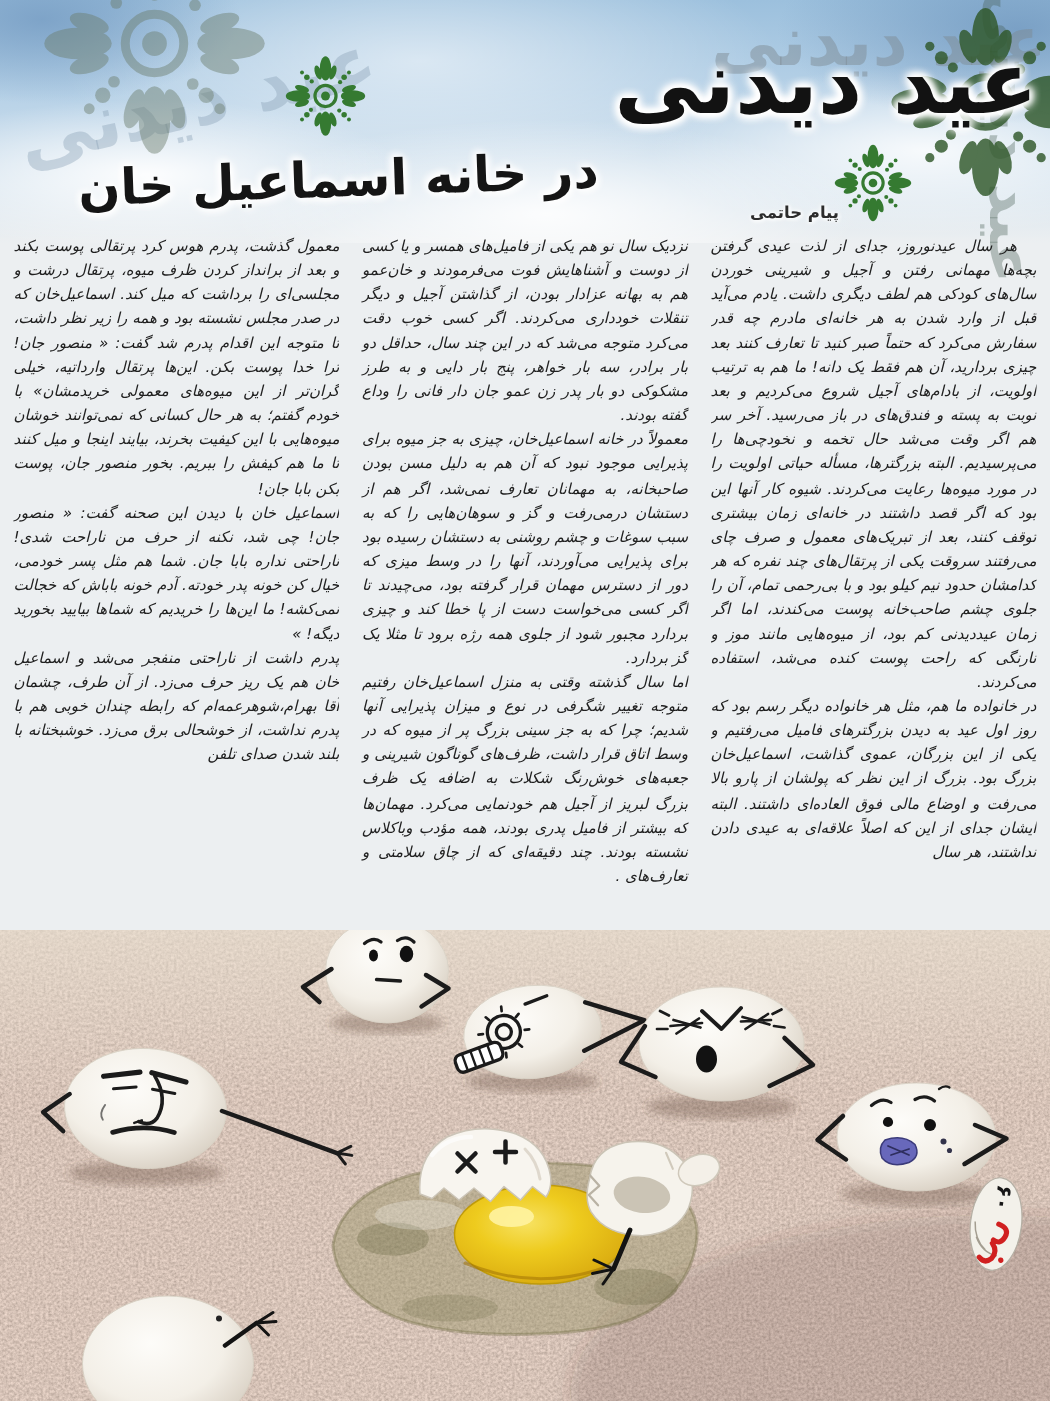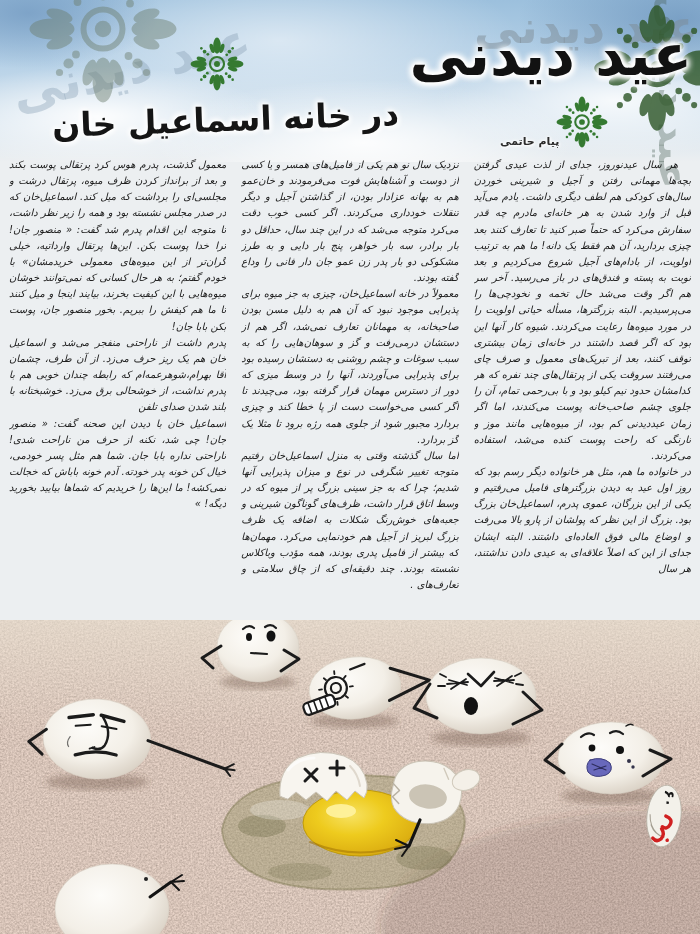--- a/index.html
+++ b/index.html
@@ -71,31 +71,31 @@
     </svg>
 
     <div class="title">عید دیدنی</div>
     <div class="subtitle">در خانه اسماعیل خان</div>
     <div class="author">پیام حاتمی</div>
   </div>
 
   <div class="article">
     <div class="col">
         <p>هر سال عیدنوروز، جدای از لذت عیدی گرفتن بچه‌ها مهمانی رفتن و آجیل و شیرینی خوردن سال‌های کودکی هم لطف دیگری داشت. یادم می‌آید قبل از وارد شدن به هر خانه‌ای مادرم چه قدر سفارش می‌کرد که حتماً صبر کنید تا تعارف کنند بعد چیزی بردارید، آن هم فقط یک دانه! ما هم به ترتیب اولویت، از بادام‌های آجیل شروع می‌کردیم و بعد نوبت به پسته و فندق‌های در باز می‌رسید. آخر سر هم اگر وقت می‌شد حال تخمه و نخودچی‌ها را می‌پرسیدیم. البته بزرگترها، مسأله حیاتی اولویت را در مورد میوه‌ها رعایت می‌کردند. شیوه کار آنها این بود که اگر قصد داشتند در خانه‌ای زمان بیشتری توقف کنند، بعد از تبریک‌های معمول و صرف چای می‌رفتند سروقت یکی از پرتقال‌های چند نفره که هر کدامشان حدود نیم کیلو بود و با بی‌رحمی تمام، آن را جلوی چشم صاحب‌خانه پوست می‌کندند، اما اگر زمان عیددیدنی کم بود، از میوه‌هایی مانند موز و نارنگی که راحت پوست کنده می‌شد، استفاده می‌کردند.</p>
-        <p>در خانواده ما هم، مثل هر خانواده دیگر رسم بود که روز اول عید به دیدن بزرگترهای فامیل می‌رفتیم و یکی از این بزرگان، عموی پدرم، اسماعیل‌خان بزرگ بود. بزرگ از این نظر که پولشان از پارو بالا می‌رفت و اوضاع مالی فوق العاده‌ای داشتند. البته ایشان جدای از این که اصلاً علاقه‌ای به عیدی دادن نداشتند، هر سال</p>
+        <p>در خانواده ما هم، مثل هر خانواده دیگر رسم بود که روز اول عید به دیدن بزرگترهای فامیل می‌رفتیم و یکی از این بزرگان، عموی گذاشت، اسماعیل‌خان بزرگ بود. بزرگ از این نظر که پولشان از پارو بالا می‌رفت و اوضاع مالی فوق العاده‌ای داشتند. البته ایشان جدای از این که اصلاً علاقه‌ای به عیدی دادن نداشتند، هر سال</p>
       </div>
     <div class="col">
         <p>نزدیک سال نو هم یکی از فامیل‌های همسر و یا کسی از دوست و آشناهایش فوت می‌فرمودند و خان‌عمو هم به بهانه عزادار بودن، از گذاشتن آجیل و دیگر تنقلات خودداری می‌کردند. اگر کسی خوب دقت می‌کرد متوجه می‌شد که در این چند سال، حداقل دو بار برادر، سه بار خواهر، پنج بار دایی و به طرز مشکوکی دو بار پدر زن عمو جان دار فانی را وداع گفته بودند.</p>
         <p>معمولاً در خانه اسماعیل‌خان، چیزی به جز میوه برای پذیرایی موجود نبود که آن هم به دلیل مسن بودن صاحبخانه، به مهمانان تعارف نمی‌شد، اگر هم از دستشان درمی‌رفت و گز و سوهان‌هایی را که به سبب سوغات و چشم روشنی به دستشان رسیده بود برای پذیرایی می‌آوردند، آنها را در وسط میزی که دور از دسترس مهمان قرار گرفته بود، می‌چیدند تا اگر کسی می‌خواست دست از پا خطا کند و چیزی بردارد مجبور شود از جلوی همه رژه برود تا مثلا یک گز بردارد.</p>
         <p>اما سال گذشته وقتی به منزل اسماعیل‌خان رفتیم متوجه تغییر شگرفی در نوع و میزان پذیرایی آنها شدیم؛ چرا که به جز سینی بزرگ پر از میوه که در وسط اتاق قرار داشت، ظرف‌های گوناگون شیرینی و جعبه‌های خوش‌رنگ شکلات به اضافه یک ظرف بزرگ لبریز از آجیل هم خودنمایی می‌کرد. مهمان‌ها که بیشتر از فامیل پدری بودند، همه مؤدب وباکلاس نشسته بودند. چند دقیقه‌ای که از چاق سلامتی و تعارف‌های .</p>
       </div>
     <div class="col">
         <p>معمول گذشت، پدرم هوس کرد پرتقالی پوست بکند و بعد از برانداز کردن ظرف میوه، پرتقال درشت و مجلسی‌ای را برداشت که میل کند. اسماعیل‌خان که در صدر مجلس نشسته بود و همه را زیر نظر داشت، تا متوجه این اقدام پدرم شد گفت: « منصور جان! ترا خدا پوست بکن. این‌ها پرتقال وارداتیه، خیلی گران‌تر از این میوه‌های معمولی خریدمشان» با خودم گفتم؛ به هر حال کسانی که نمی‌توانند خوشان میوه‌هایی با این کیفیت بخرند، بیایند اینجا و میل کنند تا ما هم کیفش را ببریم. بخور منصور جان، پوست بکن بابا جان!</p>
+        <p>اسماعیل خان با دیدن این صحنه گفت: « منصور جان! چی شد، نکنه از حرف من ناراحت شدی! ناراحتی نداره بابا جان. شما هم مثل پسر خودمی، خیال کن خونه پدر خودته. آدم خونه باباش که خجالت نمی‌کشه! ما این‌ها را خریدیم که شماها بیایید بخورید دیگه! »</p>
         <p>پدرم داشت از ناراحتی منفجر می‌شد و اسماعیل خان هم یک ریز حرف می‌زد. از آن طرف، چشمان آقا بهرام،شوهرعمه‌ام که رابطه چندان خوبی هم با پدرم نداشت، از خوشحالی برق می‌زد. خوشبختانه با بلند شدن صدای تلفن</p>
-        <p>اسماعیل خان با دیدن این صحنه گفت: « منصور جان! چی شد، نکنه از حرف من ناراحت شدی! ناراحتی نداره بابا جان. شما هم مثل پسر خودمی، خیال کن خونه پدر خودته. آدم خونه باباش که خجالت نمی‌کشه! ما این‌ها را خریدیم که شماها بیایید بخورید دیگه! »</p>
       </div>
   </div>
 
   <svg class="photo" width="700" height="314" viewBox="0 0 700 314">
     <defs>
       <filter id="granite" x="0" y="0" width="100%" height="100%">
         <feTurbulence type="fractalNoise" baseFrequency="0.55" numOctaves="3" seed="11"></feTurbulence>
         <feColorMatrix type="matrix" values="0.50 0 0 0 0.42  0.42 0 0 0 0.33  0.38 0 0 0 0.28  0 0 0 0 1"></feColorMatrix>
       </filter>
       <filter id="blur3">

